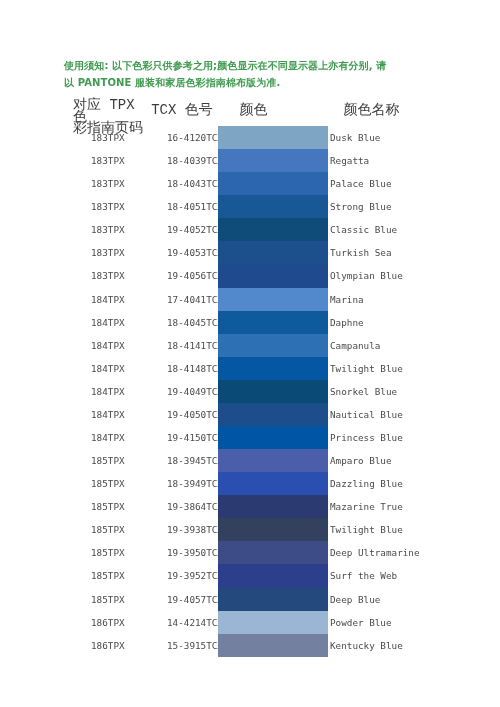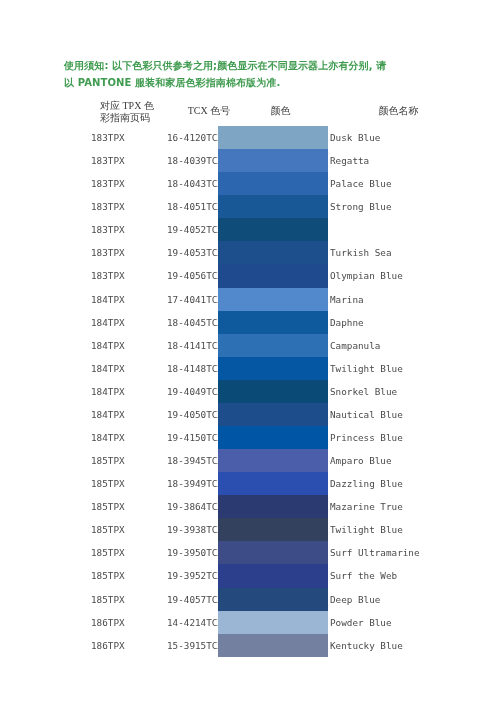--- a/index.html
+++ b/index.html
@@ -43,26 +43,25 @@
     left: 64px;
     top: 99px;
     width: 372px;
   }
   .thead {
     position: relative;
     height: 27px;
   }
   .th {
     position: absolute;
-    font-family: Liberation Serif, serif;
-    font-size: 10px;
+    font-family: Liberation Mono, monospace;
+    font-size: 14px;
     color: #3b3b3b;
     line-height: 11.5px;
     top: 1px;
-    margin-left: 27px;
   }
   .th-page { left: 9px; width: 72px; }
   .th-tcx  { left: 82px; width: 72px; text-align: center; top: 6px; }
   .th-color{ left: 133px; width: 113px; text-align: center; top: 6px; }
   .th-name { left: 255px; width: 105px; text-align: center; top: 6px; }
 
   .tbody {
     position: relative;
     width: 372px;
     height: 508px;
@@ -137,20 +136,21 @@
         <div class="row">
           <div class="cell cell-page">183TPX</div>
           <div class="cell cell-tcx">18-4051TCX</div>
           <div class="cell-swatch" style="background: rgb(24, 88, 151);"></div>
           <div class="cell cell-name">Strong Blue</div>
         </div>
         <div class="row">
           <div class="cell cell-page">183TPX</div>
           <div class="cell cell-tcx">19-4052TCX</div>
           <div class="cell-swatch" style="background: rgb(15, 76, 121);"></div>
+          <div class="cell cell-name">Classic Blue</div>
         </div>
         <div class="row">
           <div class="cell cell-page">183TPX</div>
           <div class="cell cell-tcx">19-4053TCX</div>
           <div class="cell-swatch" style="background: rgb(29, 79, 140);"></div>
           <div class="cell cell-name">Turkish Sea</div>
         </div>
         <div class="row">
           <div class="cell cell-page">183TPX</div>
           <div class="cell cell-tcx">19-4056TCX</div>
@@ -220,21 +220,21 @@
         <div class="row">
           <div class="cell cell-page">185TPX</div>
           <div class="cell cell-tcx">19-3938TCX</div>
           <div class="cell-swatch" style="background: rgb(51, 64, 94);"></div>
           <div class="cell cell-name">Twilight Blue</div>
         </div>
         <div class="row">
           <div class="cell cell-page">185TPX</div>
           <div class="cell cell-tcx">19-3950TCX</div>
           <div class="cell-swatch" style="background: rgb(61, 76, 135);"></div>
-          <div class="cell cell-name">Surf Ultramarine</div>
+          <div class="cell cell-name">Deep Ultramarine</div>
         </div>
         <div class="row">
           <div class="cell cell-page">185TPX</div>
           <div class="cell cell-tcx">19-3952TCX</div>
           <div class="cell-swatch" style="background: rgb(43, 63, 140);"></div>
           <div class="cell cell-name">Surf the Web</div>
         </div>
         <div class="row">
           <div class="cell cell-page">185TPX</div>
           <div class="cell cell-tcx">19-4057TCX</div>

